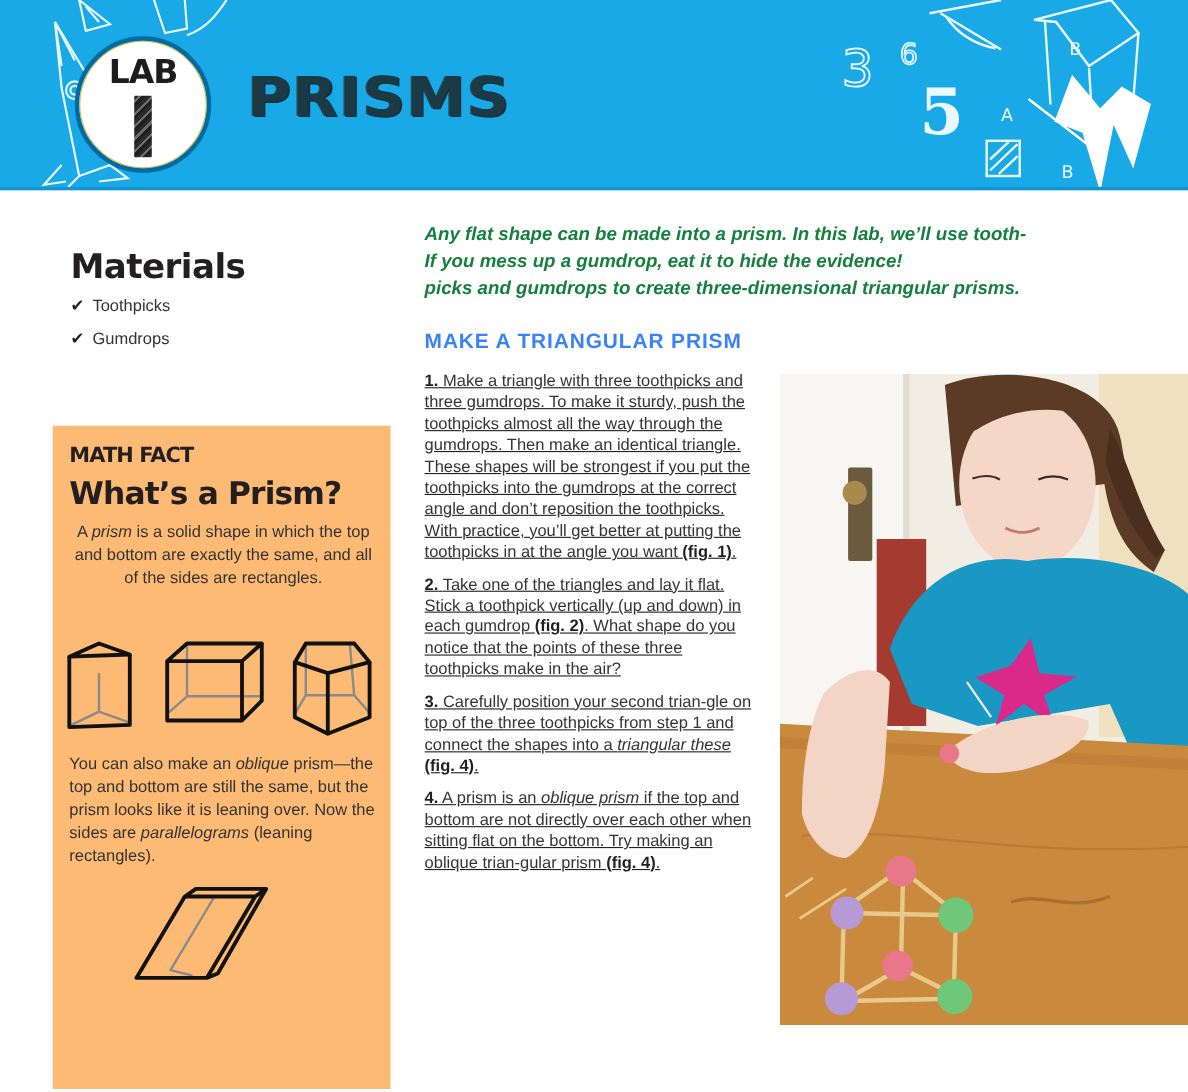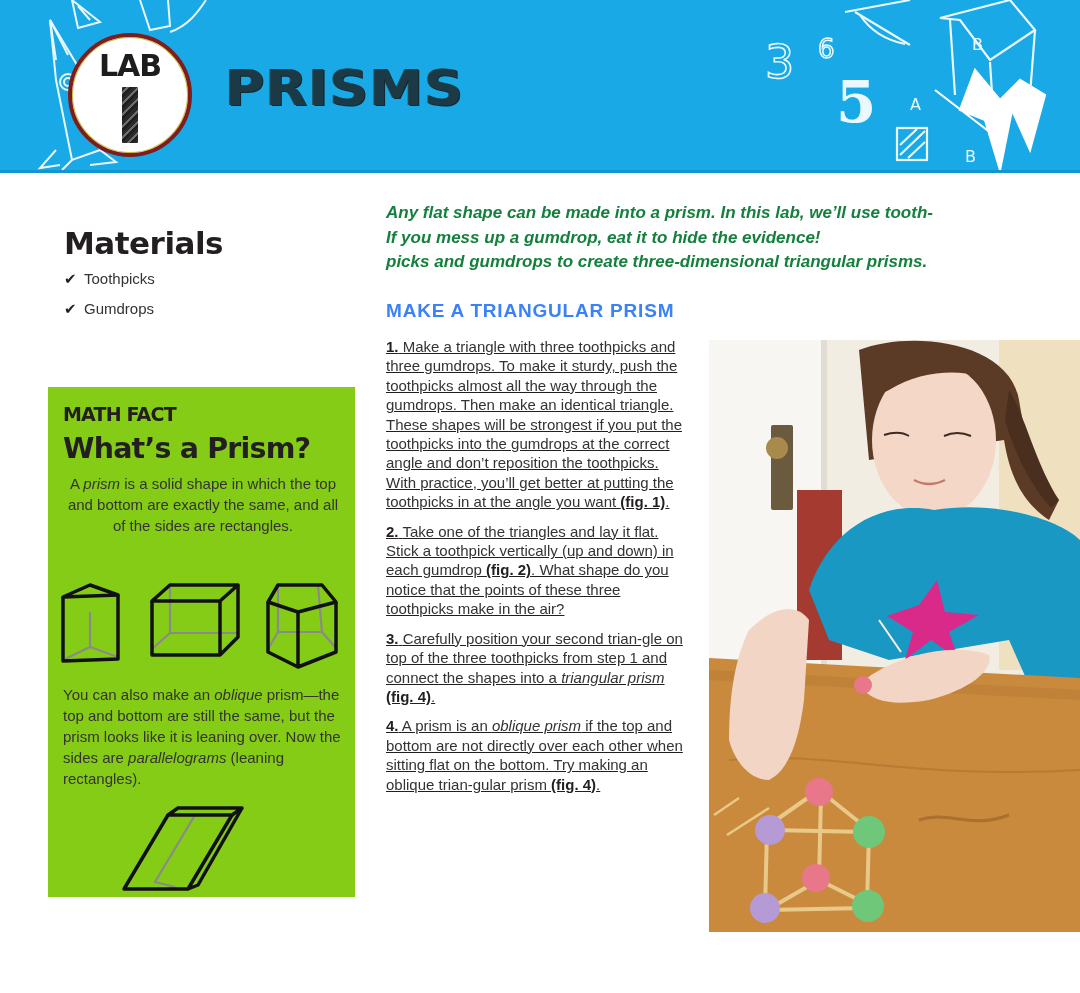--- a/index.html
+++ b/index.html
@@ -3,21 +3,21 @@
   <meta charset="utf-8">
   <style>
     * { box-sizing: border-box; margin: 0; padding: 0; }
     html, body { width: 1080px; height: 993px; background: #ffffff; overflow: hidden; }
     body { font-family: "Liberation Sans", "DejaVu Sans", sans-serif; color: #231f20; position: relative; }
 
     
     .header { position: absolute; left: 0; top: 0; width: 1080px; height: 173px; background: #18a9e6; overflow: hidden; }
     .header-bottom-line { position: absolute; left: 0; top: 170px; width: 1080px; height: 3px; background: #1296d1; }
     .deco { position: absolute; }
-    .lab-badge { position: absolute; left: 68px; top: 33px; width: 124px; height: 124px; border-radius: 50%; background: #ffffff; border: 4px solid #7f1d1d; box-shadow: 0 0 0 1px #c8c23a inset; text-align: center; }
+    .lab-badge { position: absolute; left: 68px; top: 33px; width: 124px; height: 124px; border-radius: 50%; background: #ffffff; border: 4px solid #0369a1; box-shadow: 0 0 0 1px #c8c23a inset; text-align: center; }
     .lab-word { display: block; margin-top: 14px; font-family: "DejaVu Sans", sans-serif; font-weight: bold; font-size: 30px; letter-spacing: -1px; color: #1d1d1d; line-height: 30px; }
     .lab-num-bar { display: block; margin: 6px auto 0 auto; width: 16px; height: 56px; background: repeating-linear-gradient(135deg, #2a2a2a 0 3px, #6d6d6d 3px 5px, #1f1f1f 5px 8px); border-radius: 1px; }
     .page-title { position: absolute; left: 225px; top: 58px; font-family: "DejaVu Sans", sans-serif; font-weight: bold; font-size: 50px; letter-spacing: 1px; color: #1c3a45; text-shadow: 1px 1px 0 #0e2a33, -1px 0 0 #274f5c; line-height: 60px; transform: scaleX(1.08); transform-origin: left center; }
 
     
     .materials { position: absolute; left: 64px; top: 204px; width: 290px; margin-top: 19px; }
     .materials h2 { font-family: "DejaVu Sans", sans-serif; font-size: 31px; font-weight: bold; letter-spacing: -0.5px; color: #231f20; line-height: 40px; }
     .materials ul { list-style: none; margin-top: 6px; }
     .materials li { font-size: 15px; color: #333; line-height: 20px; margin-bottom: 10px; display: flex; align-items: center; }
     .check { display: inline-block; width: 14px; margin-right: 6px; font-size: 15px; color: #231f20; }
@@ -25,21 +25,21 @@
     
     .intro { position: absolute; left: 386px; top: 201px; width: 640px; font-style: italic; font-weight: bold; font-size: 17px; line-height: 24.5px; color: #15803d; }
     .section-heading { position: absolute; left: 386px; top: 298px; font-weight: bold; font-size: 19px; letter-spacing: 0.8px; color: #3b82f6; line-height: 26px; }
 
     
     .steps { position: absolute; left: 386px; top: 337px; width: 300px; text-decoration: underline; }
     .step { font-size: 15px; line-height: 19.4px; color: #333; margin-bottom: 10px; }
     .step b { color: #231f20; }
 
     
-    .fact-box { position: absolute; left: 48px; top: 387px; width: 307px; height: 510px; background: #84cc16; }
+    .fact-box { position: absolute; left: 48px; top: 387px; width: 307px; height: 603px; background: #fdba74; }
     .fact-kicker { position: absolute; left: 15px; top: 15px; font-family: "DejaVu Sans", sans-serif; font-weight: bold; font-size: 19px; letter-spacing: -0.8px; color: #231f20; line-height: 24px; }
     .fact-title { position: absolute; left: 15px; top: 42px; font-family: "DejaVu Sans", sans-serif; font-weight: bold; font-size: 28.5px; letter-spacing: -0.8px; color: #231f20; line-height: 40px; }
     .fact-p1 { position: absolute; left: 15px; top: 86px; width: 280px; font-size: 15px; line-height: 21px; color: #333; text-align: center; }
     .fact-p2 { position: absolute; left: 15px; top: 297px; width: 285px; font-size: 15px; line-height: 21px; color: #333; }
     .shapes-row { position: absolute; left: 12px; top: 190px; width: 290px; height: 95px; }
     .oblique { position: absolute; left: 72px; top: 418px; }
 
     
     .photo { position: absolute; left: 709px; top: 340px; width: 371px; height: 592px; overflow: hidden; background: #efe7d6; }
   </style>
@@ -113,21 +113,21 @@
   <p class="step">
     <b>1.</b>
     <span>Make a triangle with three toothpicks and three gumdrops. To make it sturdy, push the toothpicks almost all the way through the gumdrops. Then make an identical triangle. These shapes will be strongest if you put the toothpicks into the gumdrops at the correct angle and don’t reposition the toothpicks. With practice, you’ll get better at putting the toothpicks in at the angle you want </span><b>(fig. 1)</b><span>.</span>
   </p>
   <p class="step">
     <b>2.</b>
     <span>Take one of the triangles and lay it flat. Stick a toothpick vertically (up and down) in each gumdrop </span><b>(fig. 2)</b><span>. What shape do you notice that the points of these three toothpicks make in the air?</span>
   </p>
   <p class="step">
     <b>3.</b>
-    <span>Carefully position your second trian-gle on top of the three toothpicks from step 1 and connect the shapes into a </span><i>triangular prism</i><b> (fig. 4)</b><span>.</span>
+    <span>Carefully position your second trian-gle on top of the three toothpicks from step 1 and connect the shapes into a </span><i>triangular these</i><b> (fig. 4)</b><span>.</span>
   </p>
   <p class="step">
     <b>4.</b>
     <span>A prism is an </span><i>oblique prism</i><span> if the top and bottom are not directly over each other when sitting flat on the bottom. Try making an oblique trian-gular prism </span><b>(fig. 4)</b><span>.</span>
   </p>
 </div>
 
 <div class="fact-box">
   <div class="fact-kicker">MATH FACT</div>
   <div class="fact-title">What’s a Prism?</div>

